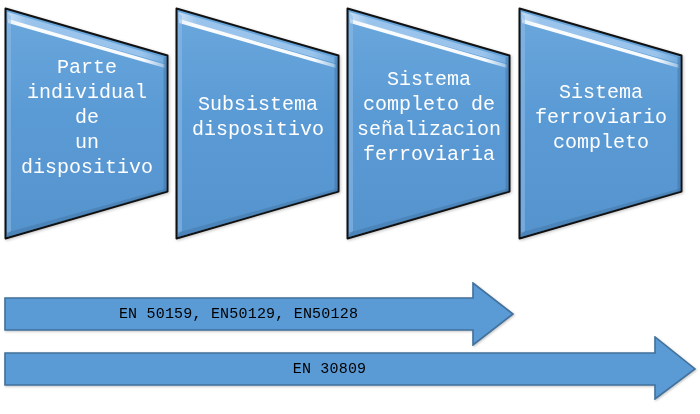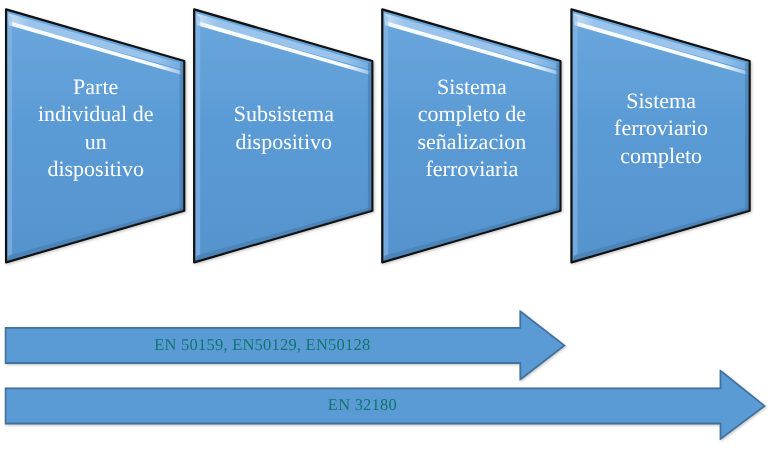--- a/index.html
+++ b/index.html
@@ -6,21 +6,21 @@
     margin: 0;
     padding: 0;
     background: #ffffff;
   }
   #canvas {
     position: relative;
     width: 700px;
     height: 414px;
     background: #ffffff;
     overflow: hidden;
-    font-family: Liberation Serif, serif;
+    font-family: Liberation Mono, monospace;
   }
   
   .stage {
     position: absolute;
     top: 7px;
     width: 166px;
     height: 234px;
   }
   .stage svg {
     position: absolute;
@@ -53,21 +53,21 @@
     left: 0; top: 0;
     filter: drop-shadow(1px 1.5px 1px rgba(140,140,140,0.5));
   }
   .arrow.a1 { left: 4px; top: 282px; width: 512px; height: 64px; }
   .arrow.a2 { left: 4px; top: 336px; width: 694px; height: 64px; }
   .arrow-label {
     position: absolute;
     display: flex;
     align-items: center;
     justify-content: center;
-    color: #0f766e;
+    color: #000000;
     font-size: 15px;
     letter-spacing: 0.2px;
     text-align: center;
   }
   .arrow.a1 .arrow-label { left: 0; top: 16px; width: 469px; height: 32px; }
   .arrow.a2 .arrow-label { left: 0; top: 17px; width: 651px; height: 32px; }
   .defs-holder { position: absolute; width: 0; height: 0; }
 </style>
 </head>
 <body>
@@ -157,16 +157,16 @@
     <svg width="512" height="64" viewBox="0 0 512 64">
       <polygon points="1,16 469,16 469,1 509,32 469,63 469,48 1,48" stroke-width="1.6" stroke-linejoin="miter" fill="#5B9BD5" stroke="#41719C"></polygon>
     </svg>
     <div class="arrow-label">EN 50159, EN50129, EN50128</div>
   </div>
 
   <div class="arrow a2">
     <svg width="694" height="64" viewBox="0 0 694 64">
       <polygon points="1,17 651,17 651,1 691,33 651,63 651,49 1,49" stroke-width="1.6" stroke-linejoin="miter" fill="#5B9BD5" stroke="#41719C"></polygon>
     </svg>
-    <div class="arrow-label">EN 32180</div>
+    <div class="arrow-label">EN 30809</div>
   </div>
 
 </div>
 
 </body></html>

